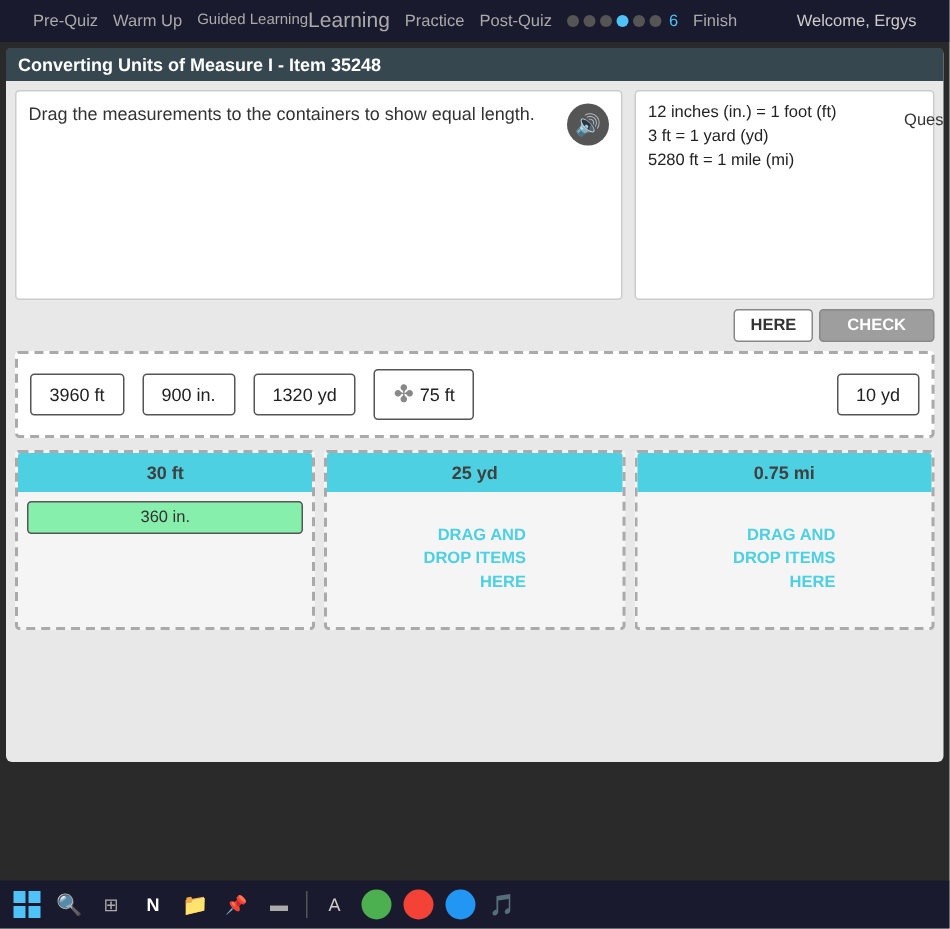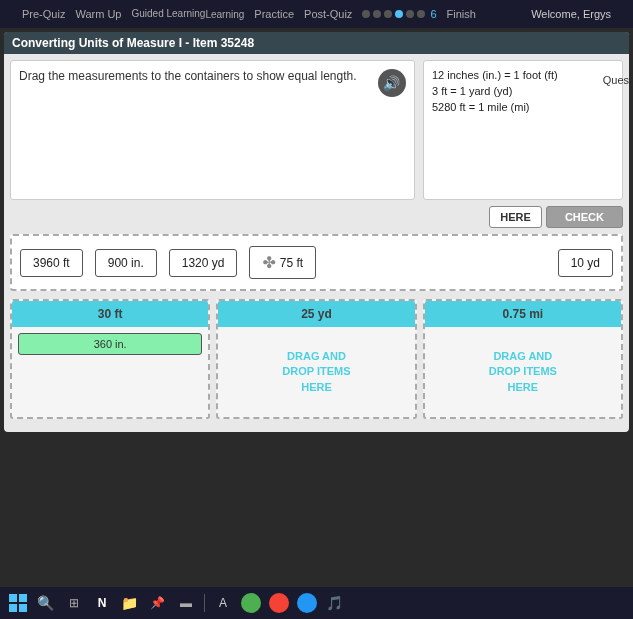--- a/index.html
+++ b/index.html
@@ -53,21 +53,21 @@
       align-items: center;
       line-height: 1.1;
     }
 
     
     .main-content {
       background: #e8e8e8;
       margin: 4px;
       border-radius: 4px;
       padding: 6px;
-      height: 400px;
+      height: 476px;
       position: relative;
     }
 
     
     .title-bar {
       background: #37474f;
       color: #fff;
       font-size: 12px;
       font-weight: bold;
       padding: 4px 8px;
@@ -242,21 +242,21 @@
     }
 
     .drop-placeholder {
       flex: 1;
       display: flex;
       align-items: center;
       justify-content: center;
       color: #4dd0e1;
       font-size: 11px;
       font-weight: bold;
-      text-align: center;
+      text-align: right;
       line-height: 1.4;
     }
 
     .placed-item {
       background: #86efac;
       border: 1px solid #555;
       border-radius: 3px;
       padding: 4px 8px;
       font-size: 11px;
       color: #333;
@@ -319,21 +319,21 @@
     }
   </style>
 </head>
 <body>
 
 <div class="top-nav">
   <span class="nav-item">Pre-Quiz</span>
   <span class="nav-item">Warm Up</span>
   <span class="nav-item guided-col">
     <span style="font-size:10px;line-height:1">Guided Learning</span>
-    <span style="font-size:10px">Learning</span>
+    <span style="font-size:14px">Learning</span>
   </span>
   <span class="nav-item">Practice</span>
   <span class="nav-item">Post-Quiz</span>
   <div class="progress-dots">
     <div class="dot"></div>
     <div class="dot"></div>
     <div class="dot"></div>
     <div class="dot active"></div>
     <div class="dot"></div>
     <div class="dot"></div>

